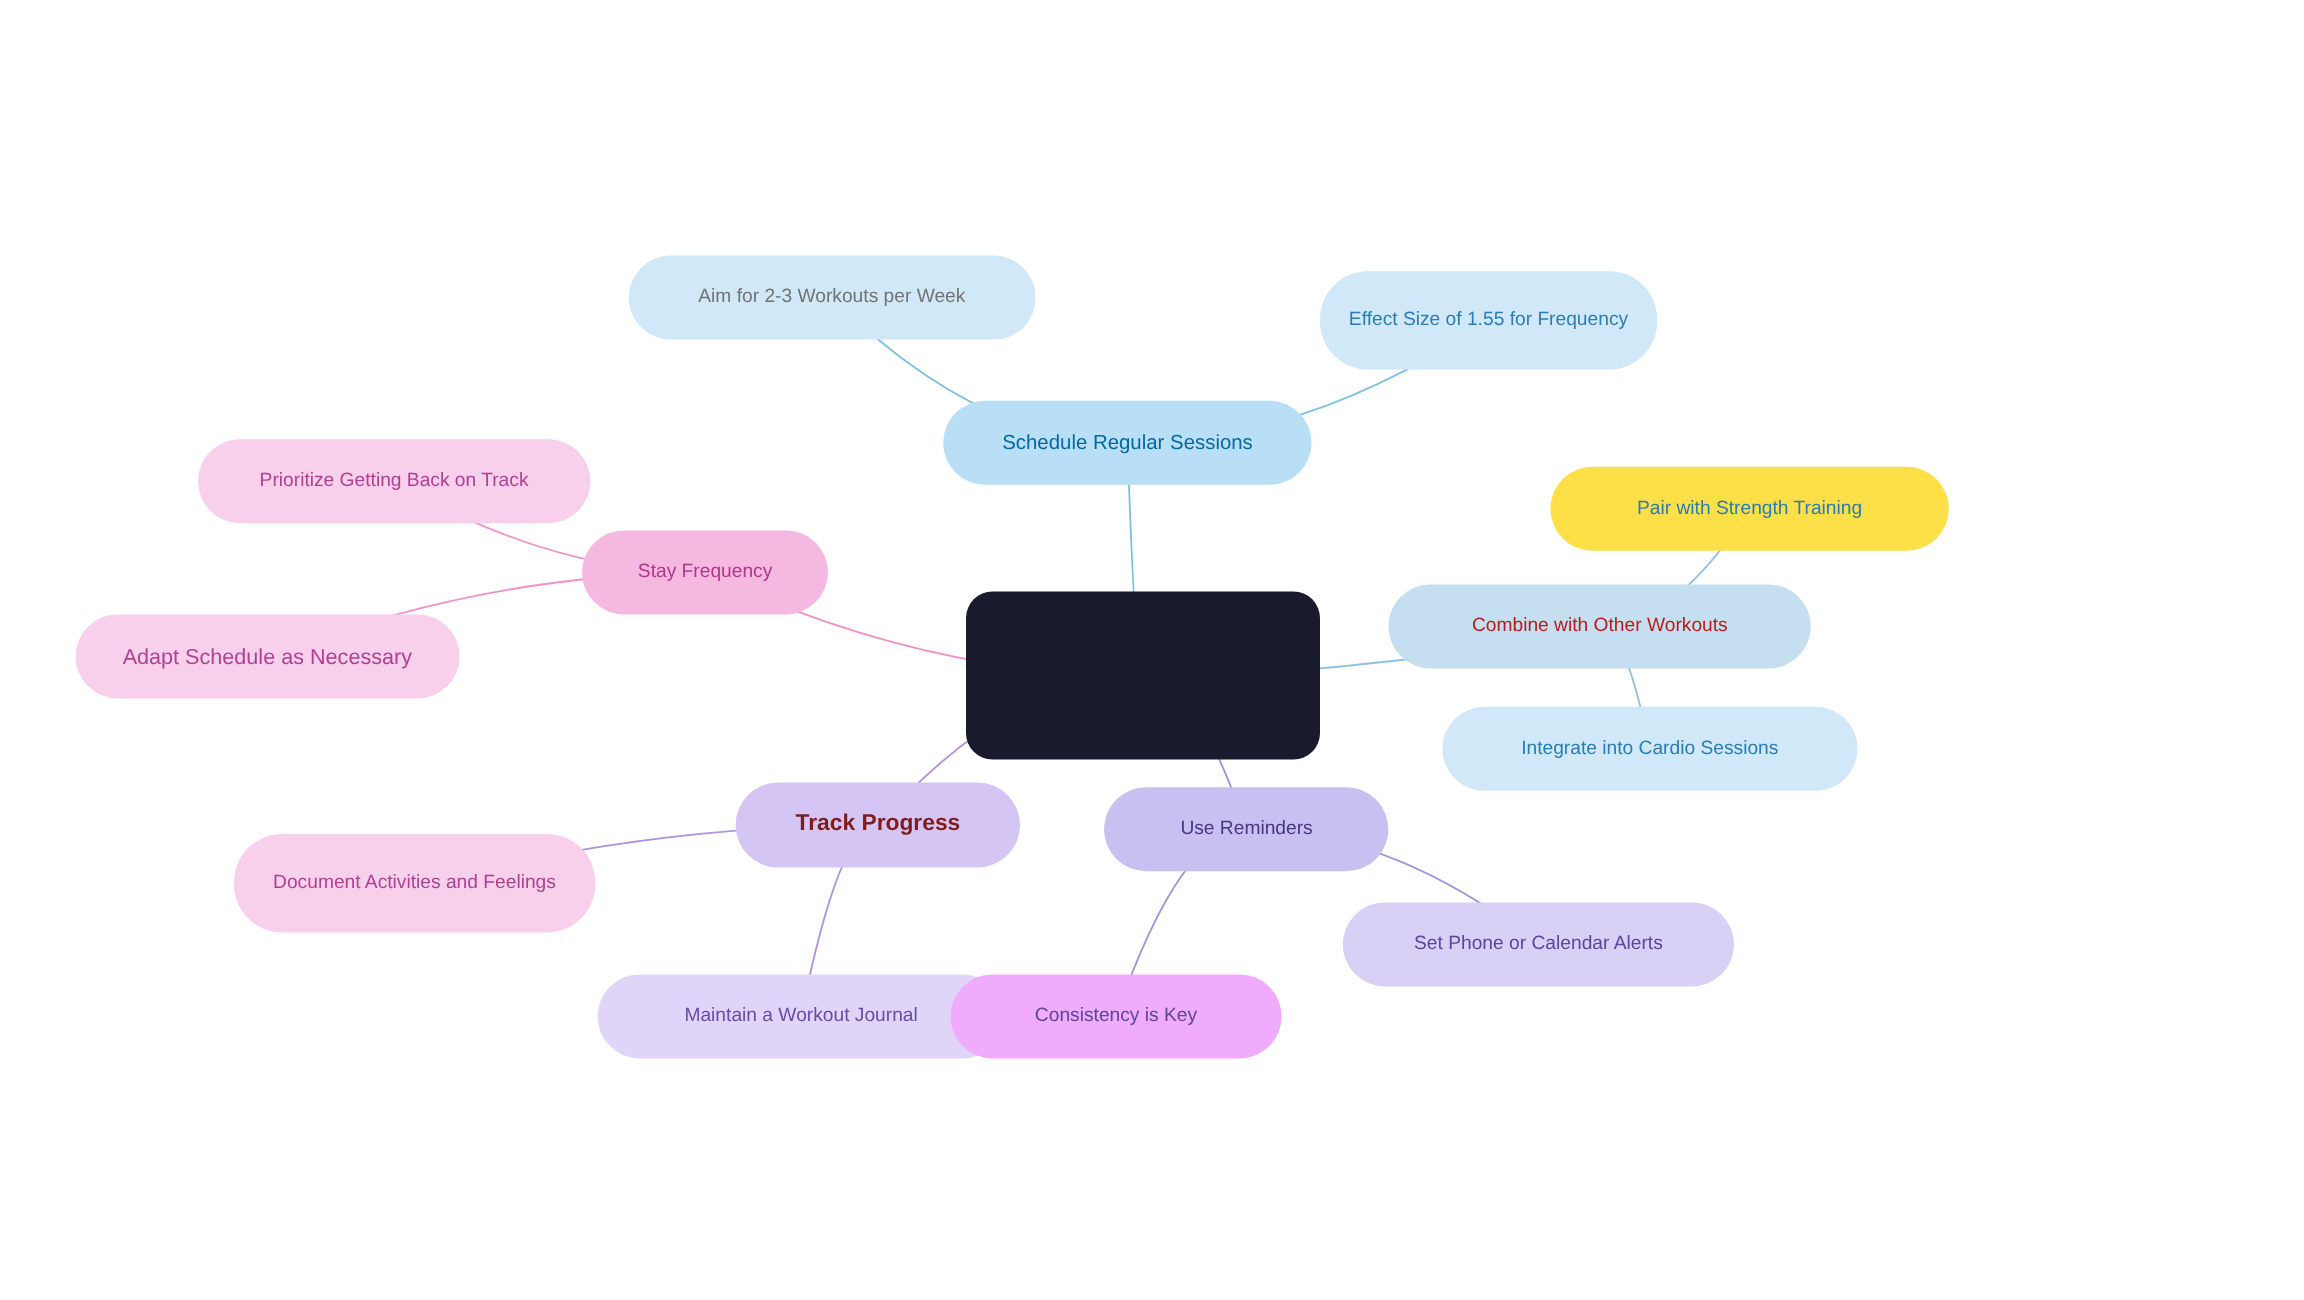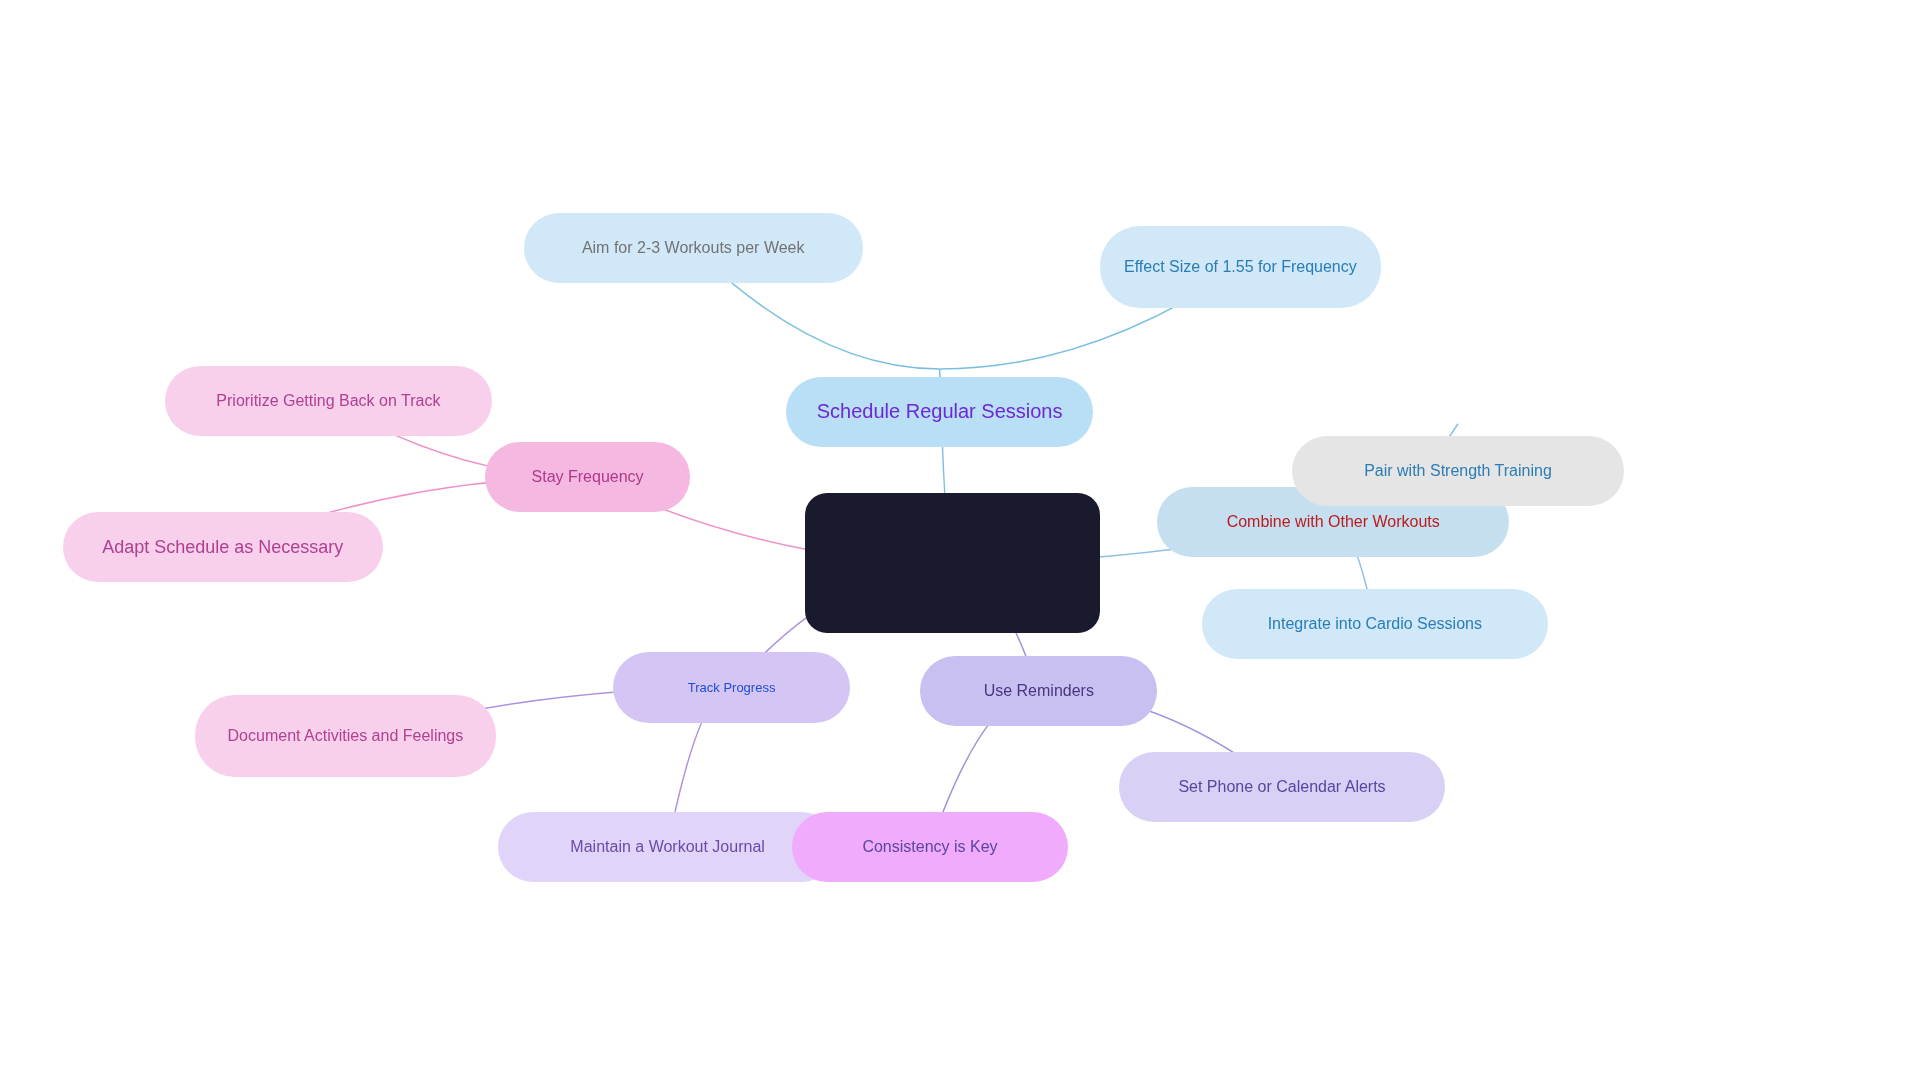--- a/index.html
+++ b/index.html
@@ -56,27 +56,27 @@
     <path d="M 952.4000000000001 563.2764705882353 Q 842 563.2764705882353 731.6 687.5029411764706" stroke="#b090e0" stroke-width="1.5" fill="none"></path>
     <path d="M 731.6 687.5029411764706 Q 542.8 687.5029411764706 354 735.9194117647058" stroke="#b090e0" stroke-width="1.5" fill="none"></path>
     <path d="M 731.6 687.5029411764706 Q 699.6 687.5029411764706 667.6 846.7676470588235" stroke="#b090e0" stroke-width="1.5" fill="none"></path>
     <path d="M 952.4000000000001 563.2764705882353 Q 995.6 563.2764705882353 1038.8 691.325294117647" stroke="#a090d8" stroke-width="1.5" fill="none"></path>
     <path d="M 1038.8 691.325294117647 Q 984.4 691.325294117647 930 846.7676470588235" stroke="#a090d8" stroke-width="1.5" fill="none"></path>
     <path d="M 1038.8 691.325294117647 Q 1160.4 691.325294117647 1282 786.8841176470588" stroke="#a090d8" stroke-width="1.5" fill="none"></path>
   </svg>
 
 <div class="node node-center" style="left: 805.2px; top: 493.2px; width: 294.4px; height: 140.153px;"></div>
 
-<div class="node" style="left: 786px; top: 333.935px; width: 307.2px; min-height: 70.0765px; background-color: rgb(184, 223, 245); color: #6d28d9; font-size: 20px; margin-top: 43px;">Schedule Regular Sessions</div>
+<div class="node" style="left: 786px; top: 333.935px; width: 307.2px; min-height: 70.0765px; background-color: rgb(184, 223, 245); color: #0369a1; font-size: 17px;">Schedule Regular Sessions</div>
 <div class="node" style="left: 523.6px; top: 212.894px; width: 339.2px; min-height: 70.0765px; background-color: rgb(208, 232, 248); color: #737373; font-size: 16px;">Aim for 2-3 Workouts per Week</div>
 <div class="node" style="left: 1099.6px; top: 225.635px; width: 281.6px; min-height: 82.8176px; background-color: rgb(208, 232, 248); color: rgb(42, 125, 181); font-size: 16px;">Effect Size of 1.55 for Frequency</div>
 <div class="node" style="left: 485.2px; top: 442.235px; width: 204.8px; min-height: 70.0765px; background-color: rgb(245, 184, 224); color: rgb(176, 56, 138); font-size: 16px;">Stay Frequency</div>
 <div class="node" style="left: 165.2px; top: 365.788px; width: 326.4px; min-height: 70.0765px; background-color: rgb(248, 208, 236); color: rgb(176, 64, 144); font-size: 16px;">Prioritize Getting Back on Track</div>
 <div class="node" style="left: 62.8px; top: 512px; width: 320px; min-height: 70.0765px; background-color: rgb(248, 208, 236); color: rgb(176, 64, 144); font-size: 18px;">Adapt Schedule as Necessary</div>
 <div class="node" style="left: 1157.2px; top: 486.829px; width: 352px; min-height: 70.0765px; background-color: rgb(197, 223, 240); color: #b91c1c; font-size: 16px;">Combine with Other Workouts</div>
-<div class="node" style="left: 1291.6px; top: 388.722px; width: 332.8px; min-height: 70.0765px; background-color: #e5e5e5; color: rgb(42, 125, 181); font-size: 16px; margin-top: 47px;">Pair with Strength Training</div>
+<div class="node" style="left: 1291.6px; top: 388.722px; width: 332.8px; min-height: 70.0765px; background-color: #fde047; color: rgb(42, 125, 181); font-size: 16px;">Pair with Strength Training</div>
 <div class="node" style="left: 1202px; top: 588.759px; width: 345.6px; min-height: 70.0765px; background-color: rgb(208, 232, 248); color: rgb(42, 125, 181); font-size: 16px;">Integrate into Cardio Sessions</div>
-<div class="node" style="left: 613.2px; top: 652.465px; width: 236.8px; min-height: 70.0765px; background-color: rgb(212, 197, 245); color: #1d4ed8; font-size: 13px;">Track Progress</div>
+<div class="node" style="left: 613.2px; top: 652.465px; width: 236.8px; min-height: 70.0765px; background-color: rgb(212, 197, 245); color: #7f1d1d; font-size: 19px; font-weight: bold;">Track Progress</div>
 <div class="node" style="left: 195px; top: 694.511px; width: 300.8px; min-height: 82.8176px; background-color: rgb(248, 208, 236); color: rgb(176, 64, 144); font-size: 16px;">Document Activities and Feelings</div>
 <div class="node" style="left: 498px; top: 811.729px; width: 339.2px; min-height: 70.0765px; background-color: rgb(224, 213, 248); color: rgb(106, 74, 170); font-size: 16px;">Maintain a Workout Journal</div>
 <div class="node" style="left: 920.4px; top: 656.287px; width: 236.8px; min-height: 70.0765px; background-color: rgb(200, 192, 240); color: rgb(74, 53, 128); font-size: 16px;">Use Reminders</div>
 <div class="node" style="left: 792.4px; top: 811.729px; width: 275.2px; min-height: 70.0765px; background-color: #f0abfc; color: rgb(90, 69, 160); font-size: 16px;">Consistency is Key</div>
 <div class="node" style="left: 1118.8px; top: 751.846px; width: 326.4px; min-height: 70.0765px; background-color: rgb(216, 208, 245); color: rgb(90, 69, 160); font-size: 16px;">Set Phone or Calendar Alerts</div>
 
 </body></html>

